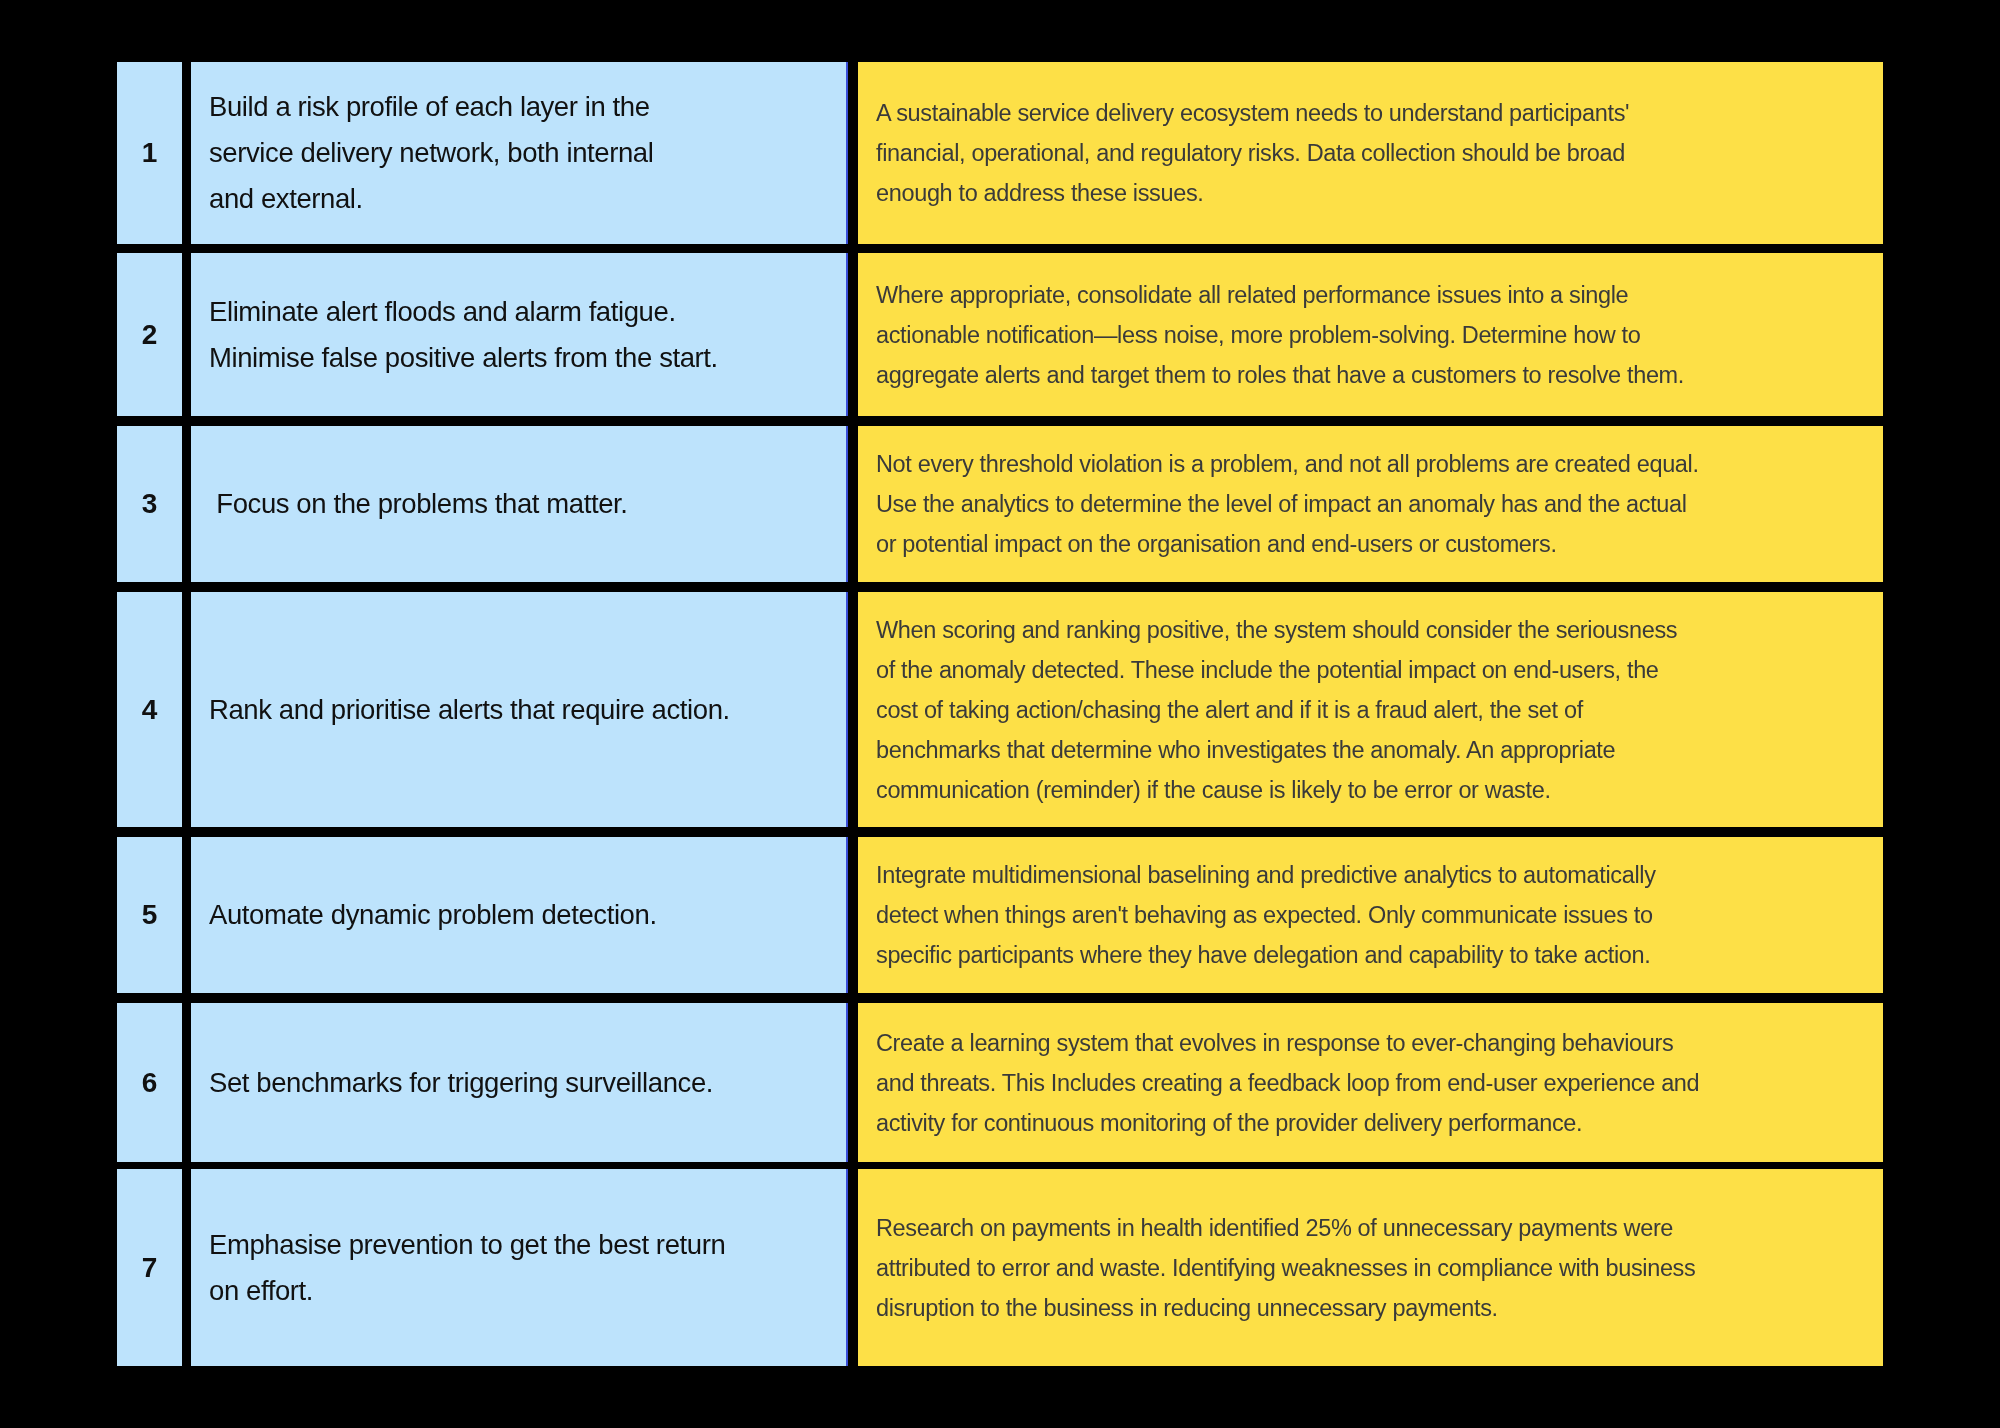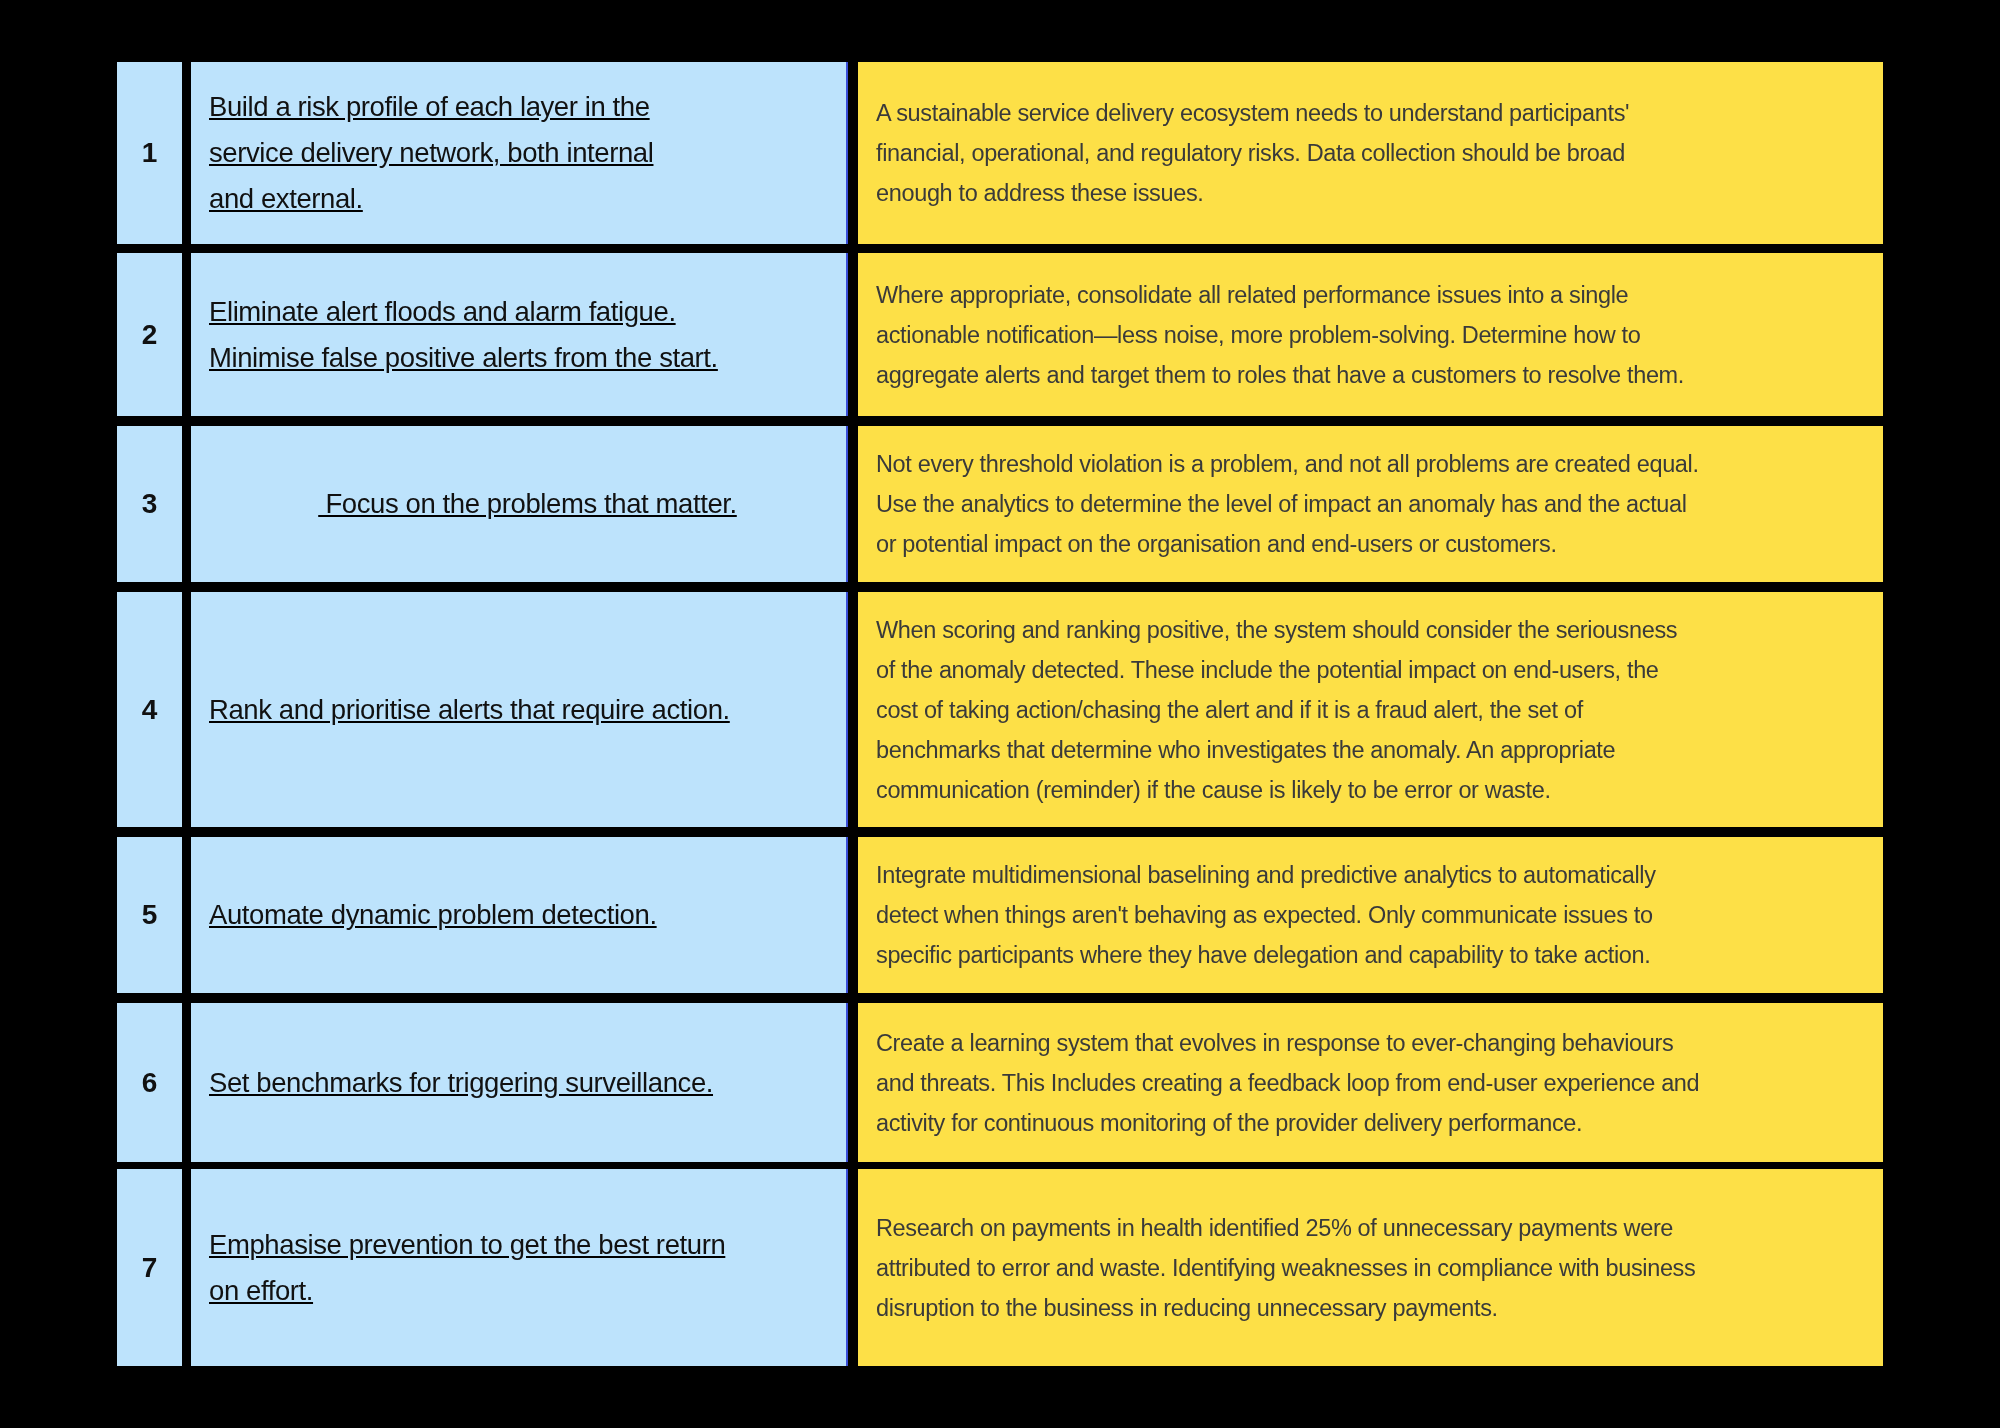--- a/index.html
+++ b/index.html
@@ -14,21 +14,21 @@
     background: #BDE3FC; display: flex; align-items: center; justify-content: center;
   }
   .num-cell span {
     font-family: "Liberation Sans", sans-serif; font-weight: bold;
     font-size: 28px; color: #111111;
   }
   .title-cell {
     position: absolute; left: 74px; top: 0; bottom: 0; width: 657px;
     background: #BDE3FC; border-right: 2px solid #3a4fd8;
     display: flex; flex-direction: column; justify-content: center;
-    padding-left: 18px; box-sizing: border-box; text-decoration: underline;
+    padding-left: 18px; box-sizing: border-box;
   }
   .title-line {
     font-size: 27.5px; line-height: 46px; color: #111111; white-space: nowrap;
     letter-spacing: -0.4px;
   }
   .desc-cell {
     position: absolute; left: 741px; top: 0; bottom: 0; width: 1025px;
     background: #fde047;
     display: flex; flex-direction: column; justify-content: center;
     padding-left: 18px; box-sizing: border-box;
@@ -72,21 +72,21 @@
       <div class="desc-line">actionable notification—less noise, more problem-solving.  Determine how to</div>
       <div class="desc-line">aggregate alerts and target them to roles that have a customers to resolve them.</div>
     </div>
   </div>
 
   <div class="row" style="top:426px;height:156px;">
     <div class="num-cell">
         <span>3</span>
       </div>
     <div class="title-cell">
-      <div class="title-line" style="white-space:pre;text-align:center;"> Focus on the problems that matter.</div>
+      <div class="title-line" style="white-space:pre;"> Focus on the problems that matter.</div>
     </div>
     <div class="desc-cell">
       <div class="desc-line">Not every threshold violation is a problem, and not all problems are created equal.</div>
       <div class="desc-line">Use the analytics to determine the level of impact an anomaly has and the actual</div>
       <div class="desc-line">or potential impact on the organisation and end-users or customers.</div>
     </div>
   </div>
 
   <div class="row" style="top:592px;height:235px;">
     <div class="num-cell">

